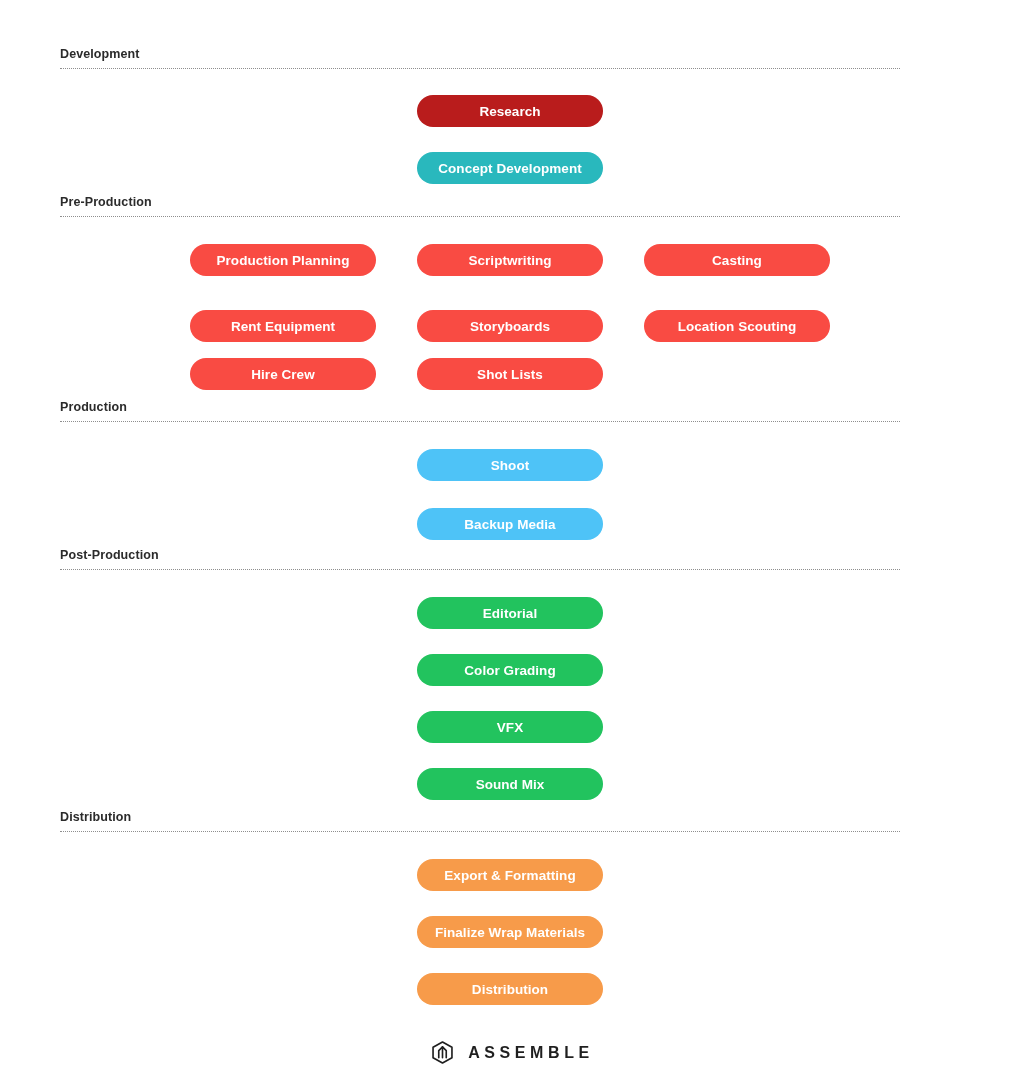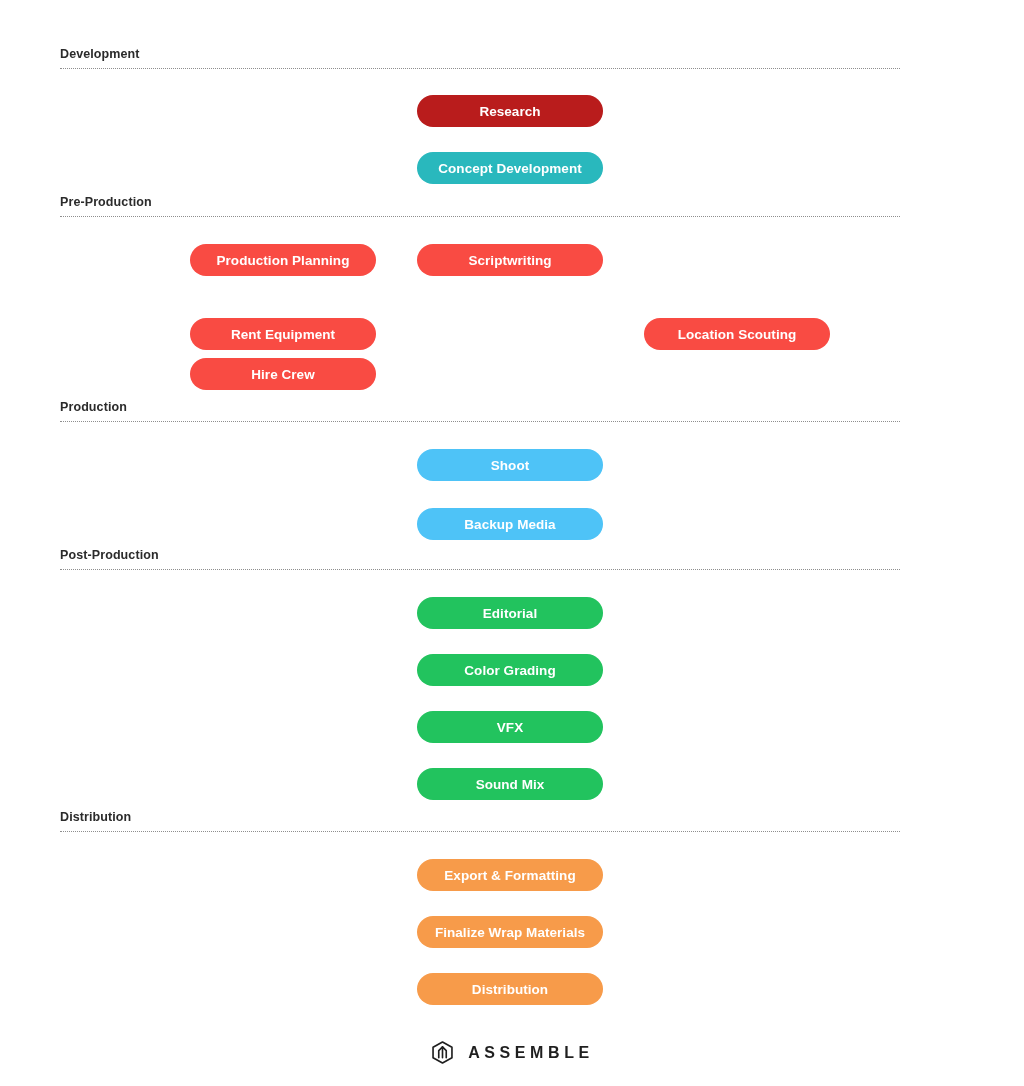--- a/index.html
+++ b/index.html
@@ -117,27 +117,30 @@
         <div class="row" style="top: 106px;">
           <div class="pill col-1" style="background: rgb(41, 184, 189);">Concept Development</div>
         </div>
       </div>
       <div class="phase" style="top: 194px;">
         <div class="phase-label">Pre-Production</div>
         <div class="phase-rule"></div>
         <div class="row" style="top: 50px;">
           <div class="pill col-0" style="background: rgb(249, 75, 67);">Production Planning</div>
           <div class="pill col-1" style="background: rgb(249, 75, 67);">Scriptwriting</div>
+          <div class="pill col-2" style="background: rgb(249, 75, 67);">Casting</div>
         </div>
-        <div class="row" style="top: 124px;">
+        <div class="row" style="top: 116px;">
           <div class="pill col-0" style="background: rgb(249, 75, 67);">Rent Equipment</div>
+          <div class="pill col-1" style="background: rgb(249, 75, 67);">Storyboards</div>
           <div class="pill col-2" style="background: rgb(249, 75, 67);">Location Scouting</div>
         </div>
         <div class="row" style="top: 164px;">
           <div class="pill col-0" style="background: rgb(249, 75, 67);">Hire Crew</div>
+          <div class="pill col-1" style="background: rgb(249, 75, 67);">Shot Lists</div>
         </div>
       </div>
       <div class="phase" style="top: 399px;">
         <div class="phase-label">Production</div>
         <div class="phase-rule"></div>
         <div class="row" style="top: 50px;">
           <div class="pill col-1" style="background: rgb(78, 195, 247);">Shoot</div>
         </div>
         <div class="row" style="top: 109px;">
           <div class="pill col-1" style="background: rgb(78, 195, 247);">Backup Media</div>

